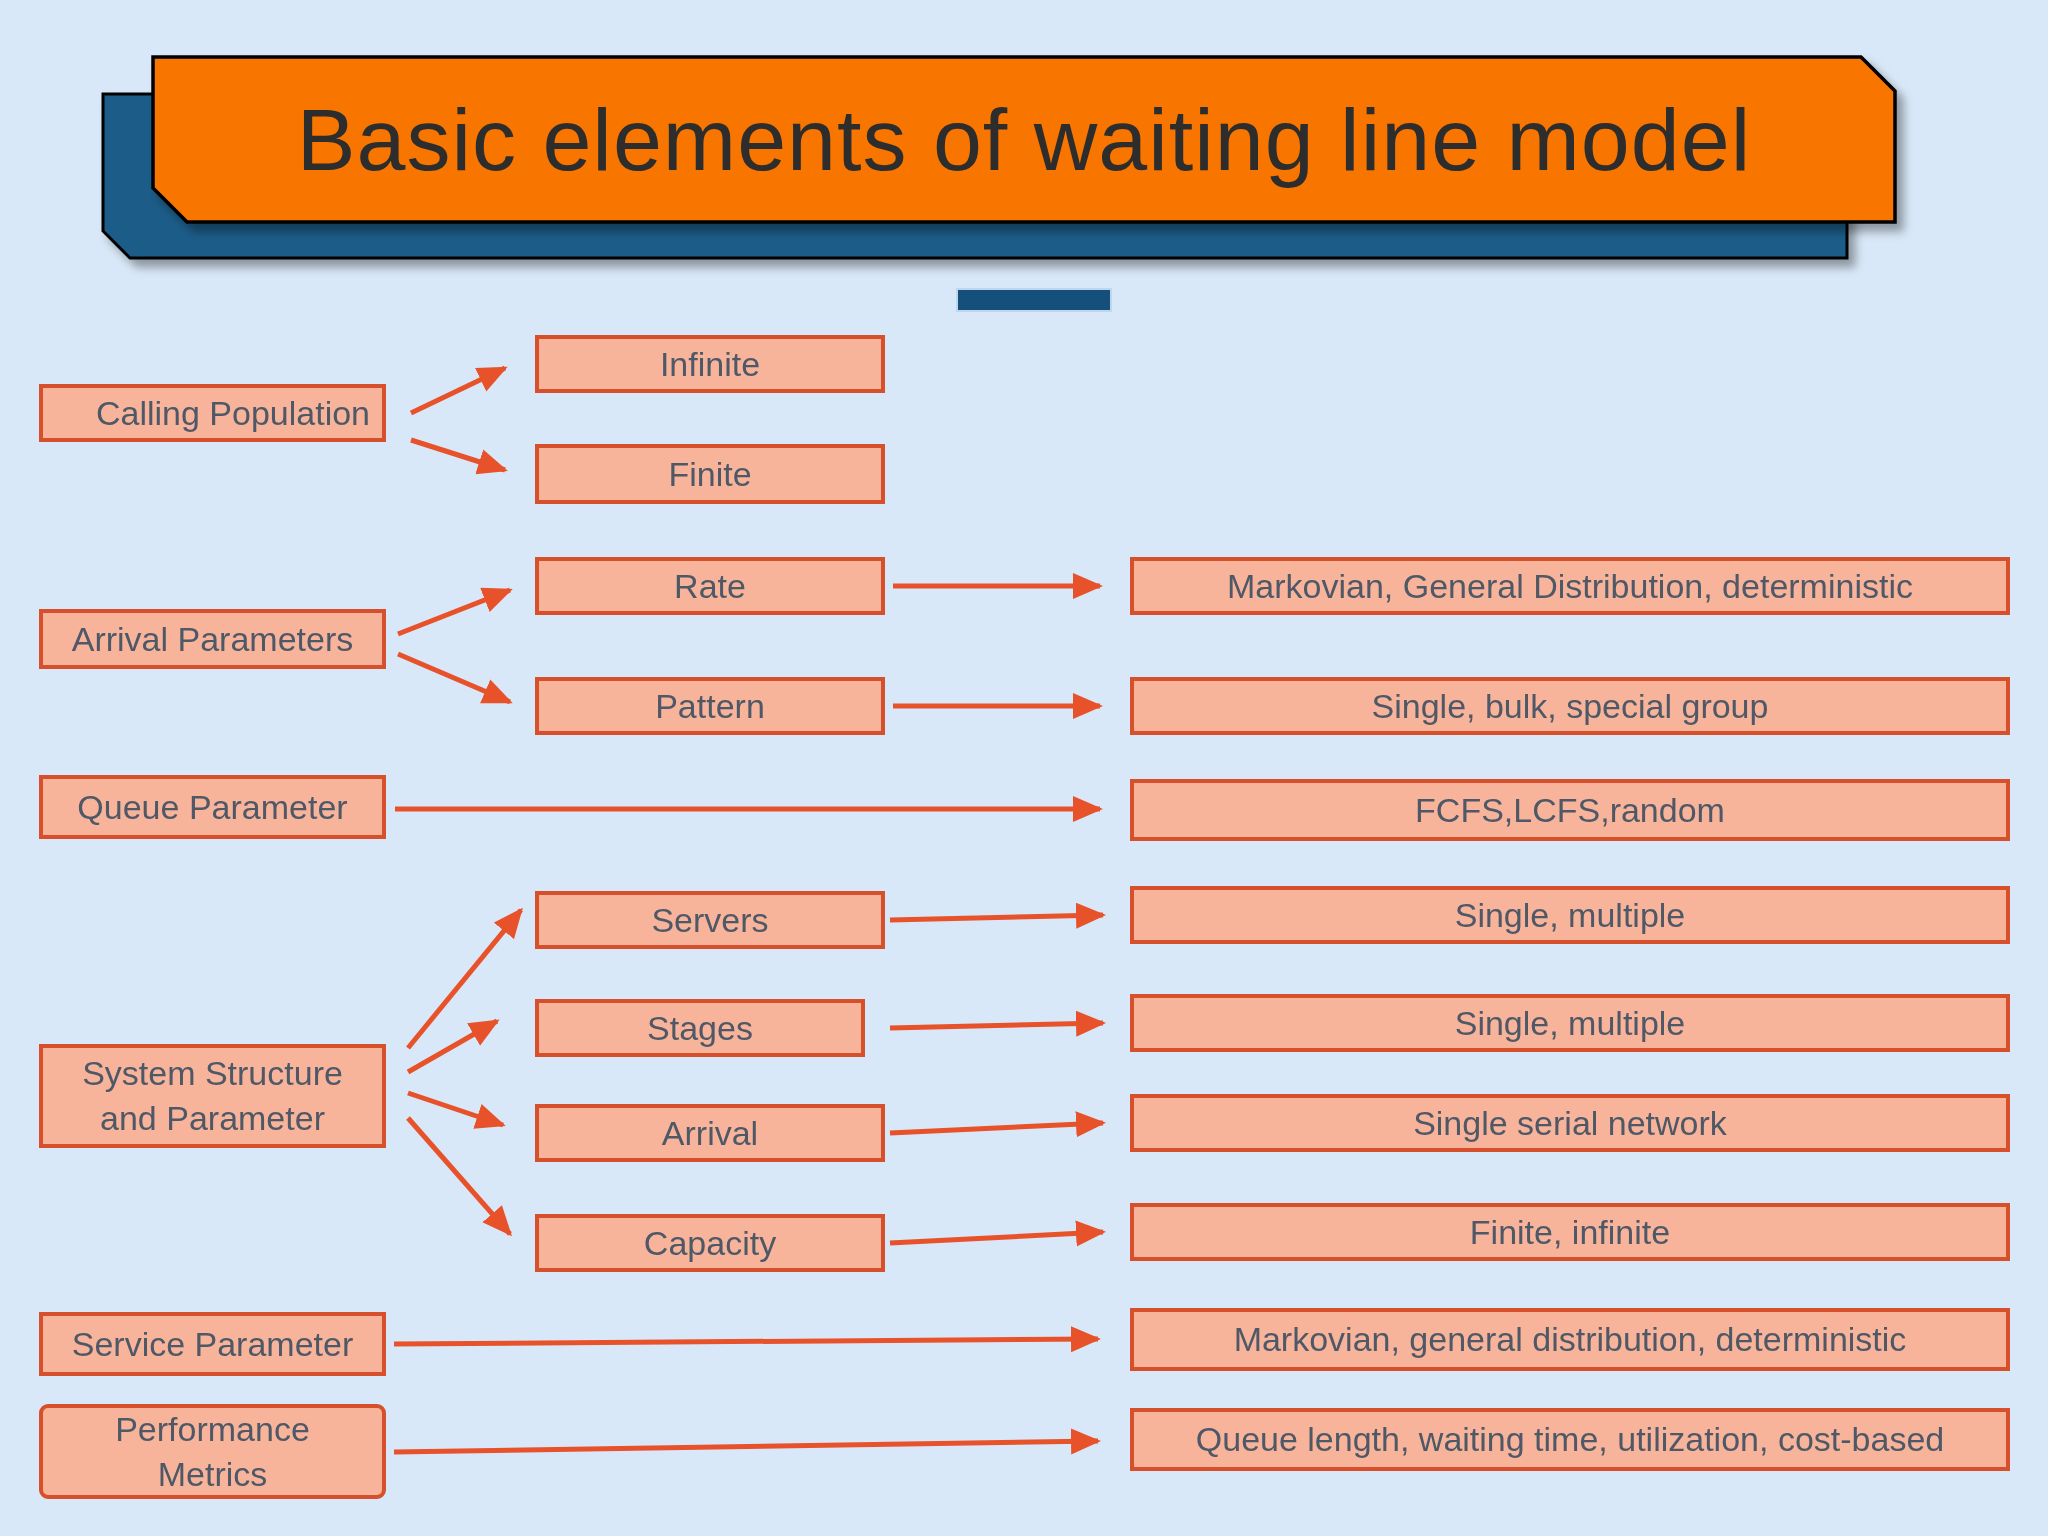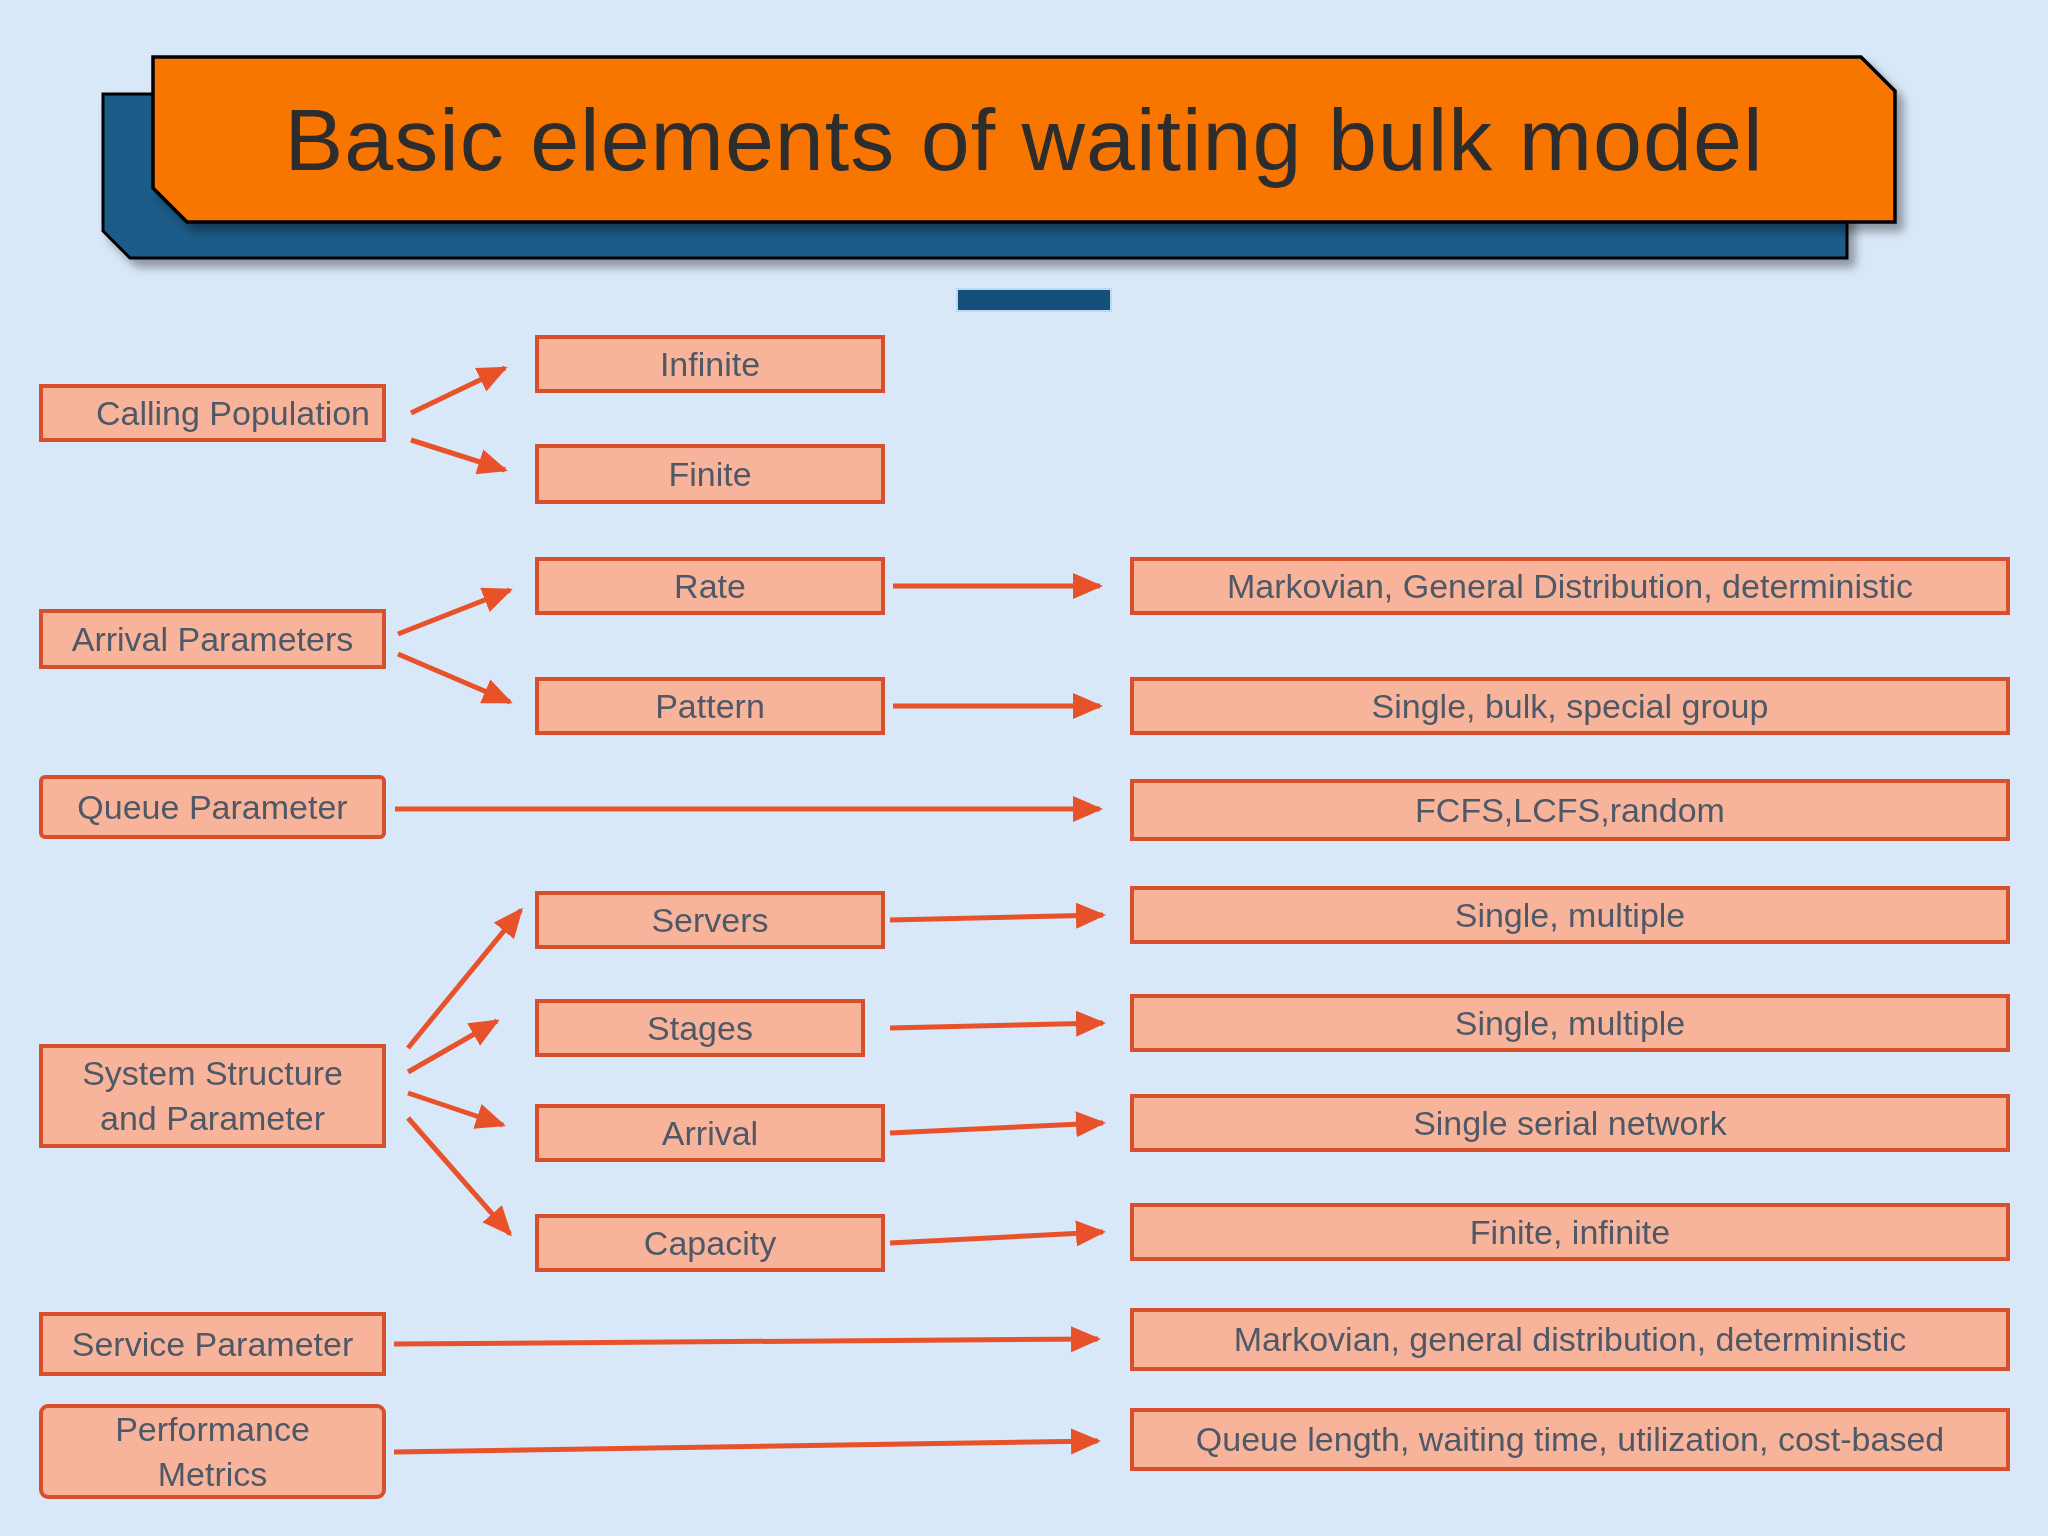--- a/index.html
+++ b/index.html
@@ -67,30 +67,30 @@
       <path d="M 408 1118 L 510 1234" marker-end="url(#ah)"></path>
       <path d="M 890 920 L 1103 915" marker-end="url(#ah)"></path>
       <path d="M 890 1028 L 1103 1023" marker-end="url(#ah)"></path>
       <path d="M 890 1133 L 1103 1123" marker-end="url(#ah)"></path>
       <path d="M 890 1243 L 1103 1232" marker-end="url(#ah)"></path>
       <path d="M 394 1344 L 1098 1339" marker-end="url(#ah)"></path>
       <path d="M 394 1452 L 1098 1441" marker-end="url(#ah)"></path>
     </g>
   </svg>
 
-  <div id="title-text">Basic elements of waiting bulk model</div>
+  <div id="title-text">Basic elements of waiting line model</div>
   <div id="title-underline-dash"></div>
 
   <div class="node" style="left:39px;top:384px;width:347px;height:58px;padding-left:41px;">
     <span class="lbl">Calling Population</span>
   </div>
   <div class="node" style="left:39px;top:609px;width:347px;height:60px;">
     <span class="lbl">Arrival Parameters</span>
   </div>
-  <div class="node" style="left:39px;top:775px;width:347px;height:64px;border-radius:6px;">
+  <div class="node" style="left:39px;top:775px;width:347px;height:64px;">
     <span class="lbl">Queue Parameter</span>
   </div>
   <div class="node wrap-narrow-ss" style="left:39px;top:1044px;width:347px;height:104px;">
     <span class="lbl">System Structure and Parameter</span>
   </div>
   <div class="node" style="left:39px;top:1312px;width:347px;height:64px;">
     <span class="lbl">Service Parameter</span>
   </div>
   <div class="node wrap-narrow-pm" style="left:39px;top:1404px;width:347px;height:95px;border-radius:9px;">
     <span class="lbl">Performance Metrics</span>

